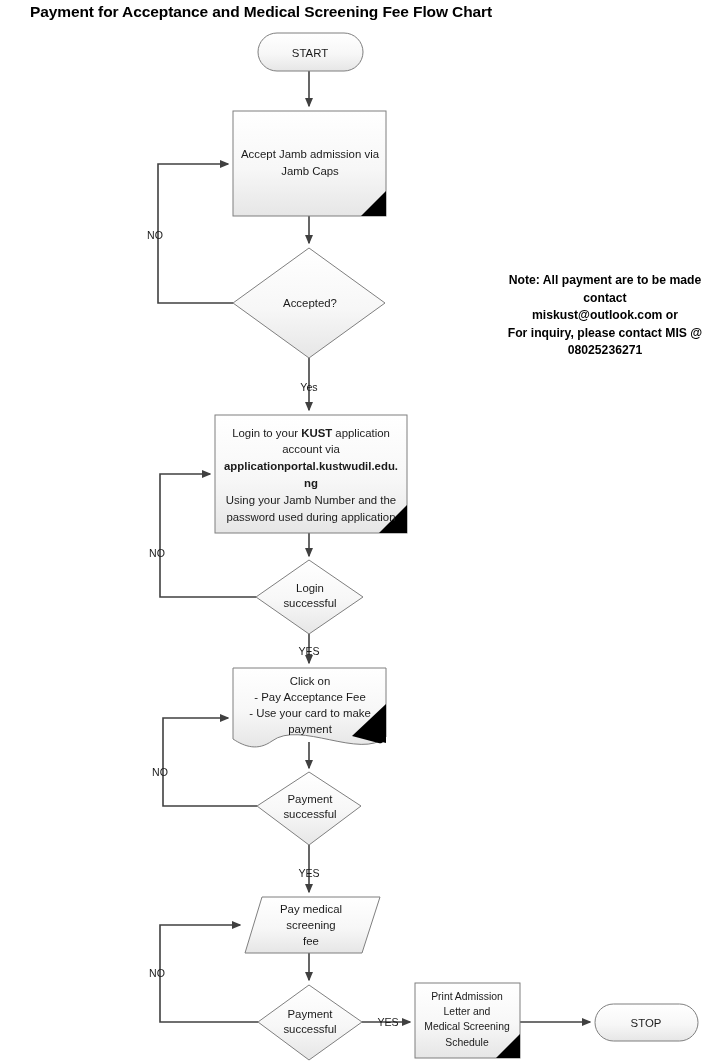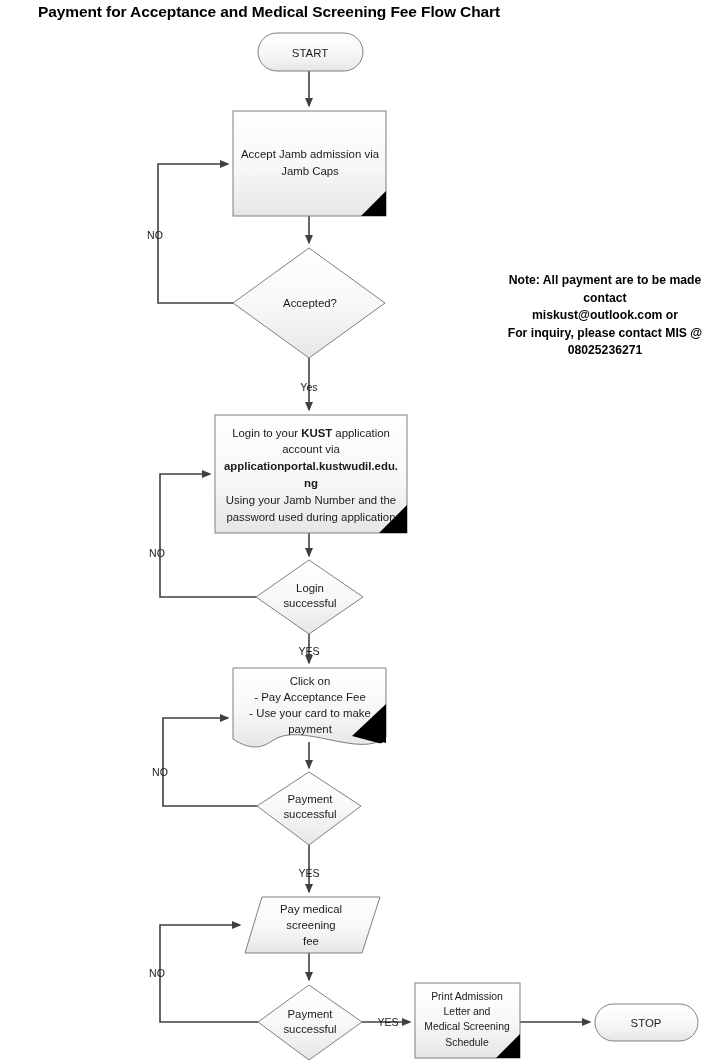--- a/index.html
+++ b/index.html
@@ -16,21 +16,20 @@
   }
   #chart-title {
     position: absolute;
     left: 30px;
     top: 3px;
     font-size: 15.5px;
     font-weight: bold;
     color: #000000;
     letter-spacing: -0.1px;
     white-space: nowrap;
-    margin-left: 8px;
   }
   #note-block {
     position: absolute;
     left: 500px;
     top: 272px;
     width: 210px;
     text-align: center;
     font-size: 12.2px;
     font-weight: bold;
     line-height: 17.5px;

